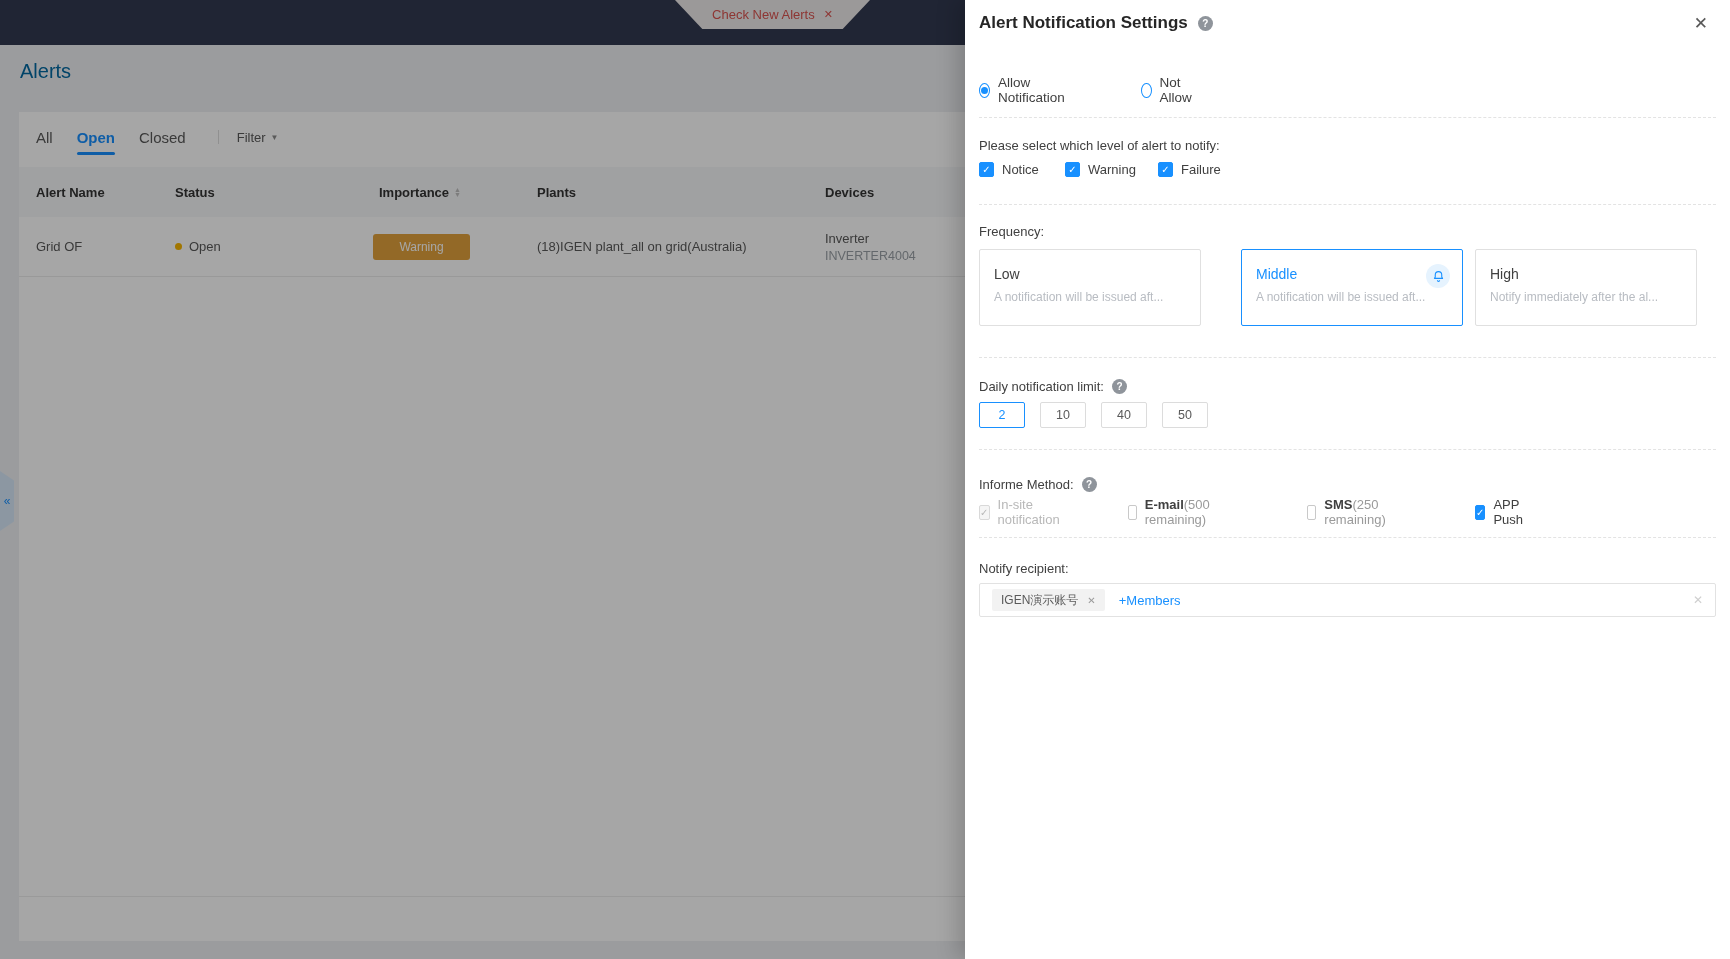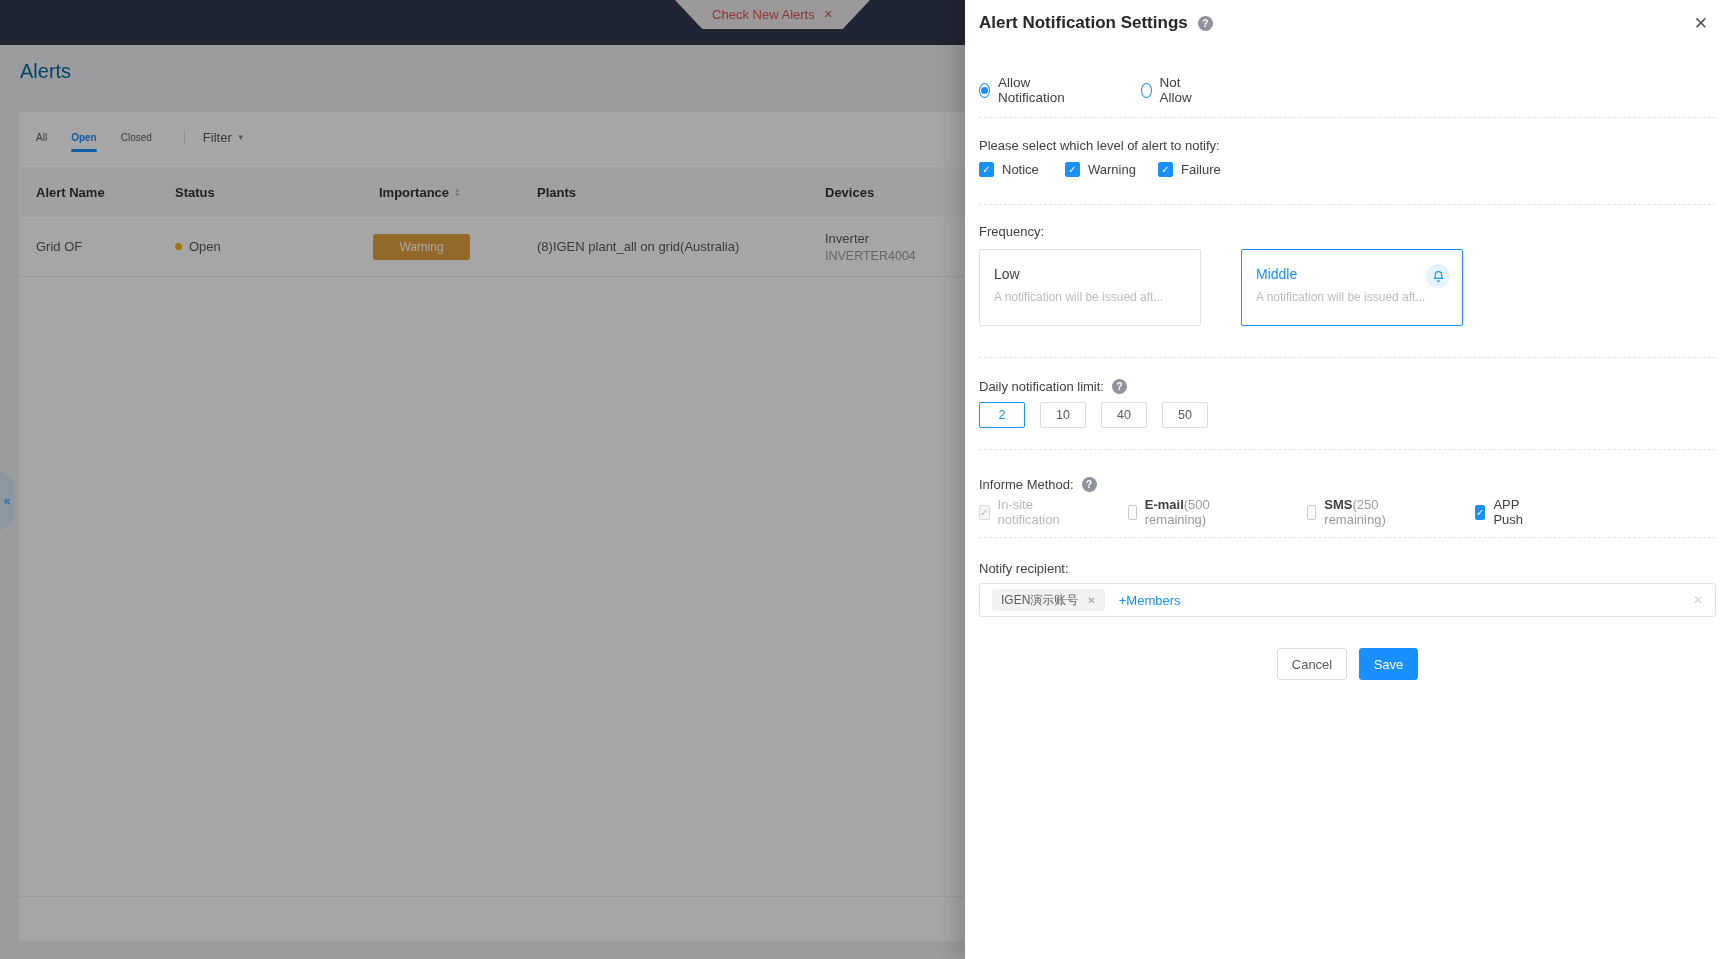--- a/index.html
+++ b/index.html
@@ -17,21 +17,21 @@
 
   
   .page-title { position:absolute; left:20px; top:60px; font-size:20px; font-weight:500; color:#0369a1; }
   .search-box { position:absolute; left:754px; top:60px; width:260px; height:29px;
     background:#fff; border:1px solid #dcdcdc; border-radius:3px; padding:0 10px;
     font-size:13px; color:#555; font-family:"Liberation Sans",sans-serif; }
   .search-box::placeholder { color:#b8b8b8; }
 
   .card { position:absolute; left:19px; top:112px; width:1692px; height:829px; background:#fff; }
   .tabs-row { position:relative; height:38px; padding:12px 17px 0; display:flex; align-items:center; }
-  .tab-item { font-size:10px; color:#595959; margin-right:24px; position:relative; cursor:pointer; }
+  .tab-item { font-size:15px; color:#595959; margin-right:24px; position:relative; cursor:pointer; }
   .tab-item.active { color:#1890ff; font-weight:bold; }
   .tab-item.active .tab-underline { position:absolute; left:0; bottom:-9px; width:100%; height:3px; background:#1890ff; border-radius:2px; }
   .tabs-divider { width:1px; height:14px; background:#ddd; margin:0 18px 0 8px; }
   .filter-item { font-size:13px; color:#595959; display:flex; align-items:center; gap:5px; cursor:pointer; }
   .filter-item .caret { font-size:8px; color:#8a8a8a; }
 
   .tbl-header, .tbl-row { display:grid; grid-template-columns:139px 204px 158px 288px auto; padding-left:17px; align-items:center; }
   .tbl-header { margin-top:17px; height:50px; background:#f6f7f9; font-size:13px; font-weight:bold; color:#333; }
   .th-cell { display:flex; align-items:center; gap:5px; }
   .sort-carets { display:flex; flex-direction:column; line-height:5px; font-size:7px; color:#bfbfbf; cursor:pointer; }
@@ -162,21 +162,21 @@
 
     <div class="tbl-row">
       <div>Grid OF</div>
       <div class="status-cell">
         <span class="dot"></span>
         <span>Open</span>
       </div>
       <div>
         <span class="badge-warning">Warning</span>
       </div>
-      <div>(8)IGEN plant_all on grid(Australia)</div>
+      <div>(18)IGEN plant_all on grid(Australia)</div>
       <div class="device-cell">
         <div>Inverter</div>
         <div>INVERTER4004</div>
       </div>
     </div>
 
     <div class="card-footer"></div>
   </div>
 
   <div class="collapse-handle">
@@ -235,20 +235,24 @@
       <div class="freq-card selected">
         <div class="freq-name">Middle</div>
         <div class="freq-desc">A notification will be issued aft...</div>
         <div class="bell-badge">
           <svg viewBox="0 0 24 24" width="13" height="13">
               <path d="M12 3a6 6 0 0 0-6 6v4l-1.5 2.5h15L18 13V9a6 6 0 0 0-6-6z" fill="none" stroke="#1890ff" stroke-width="2" stroke-linejoin="round"></path>
               <path d="M10 19a2 2 0 0 0 4 0" fill="none" stroke="#1890ff" stroke-width="2"></path>
             </svg>
         </div>
       </div>
+      <div class="freq-card">
+        <div class="freq-name">High</div>
+        <div class="freq-desc">Notify immediately after the al...</div>
+      </div>
     </div>
 
     <div class="dashed-sep sep3"></div>
 
     <div class="sec-label" style="top:379px">
       <span>Daily notification limit:</span>
       <span class="help-icon">?</span>
     </div>
     <div class="limit-row">
       <div class="limit-box selected">2</div>
@@ -287,19 +291,15 @@
     <div class="sec-label" style="top:561px">Notify recipient:</div>
     <div class="recipient-box">
       <div class="tag-chip">
         <span>IGEN演示账号</span>
         <span class="tag-close">✕</span>
       </div>
       <span class="add-members">+Members</span>
       <span class="clear-icon">✕</span>
     </div>
 
-    <div class="btn-row">
-      <div class="btn btn-cancel">Cancel</div>
-      <div class="btn btn-save">Save</div>
-    </div>
 
   </div>
 </div>
 
 </body></html>

